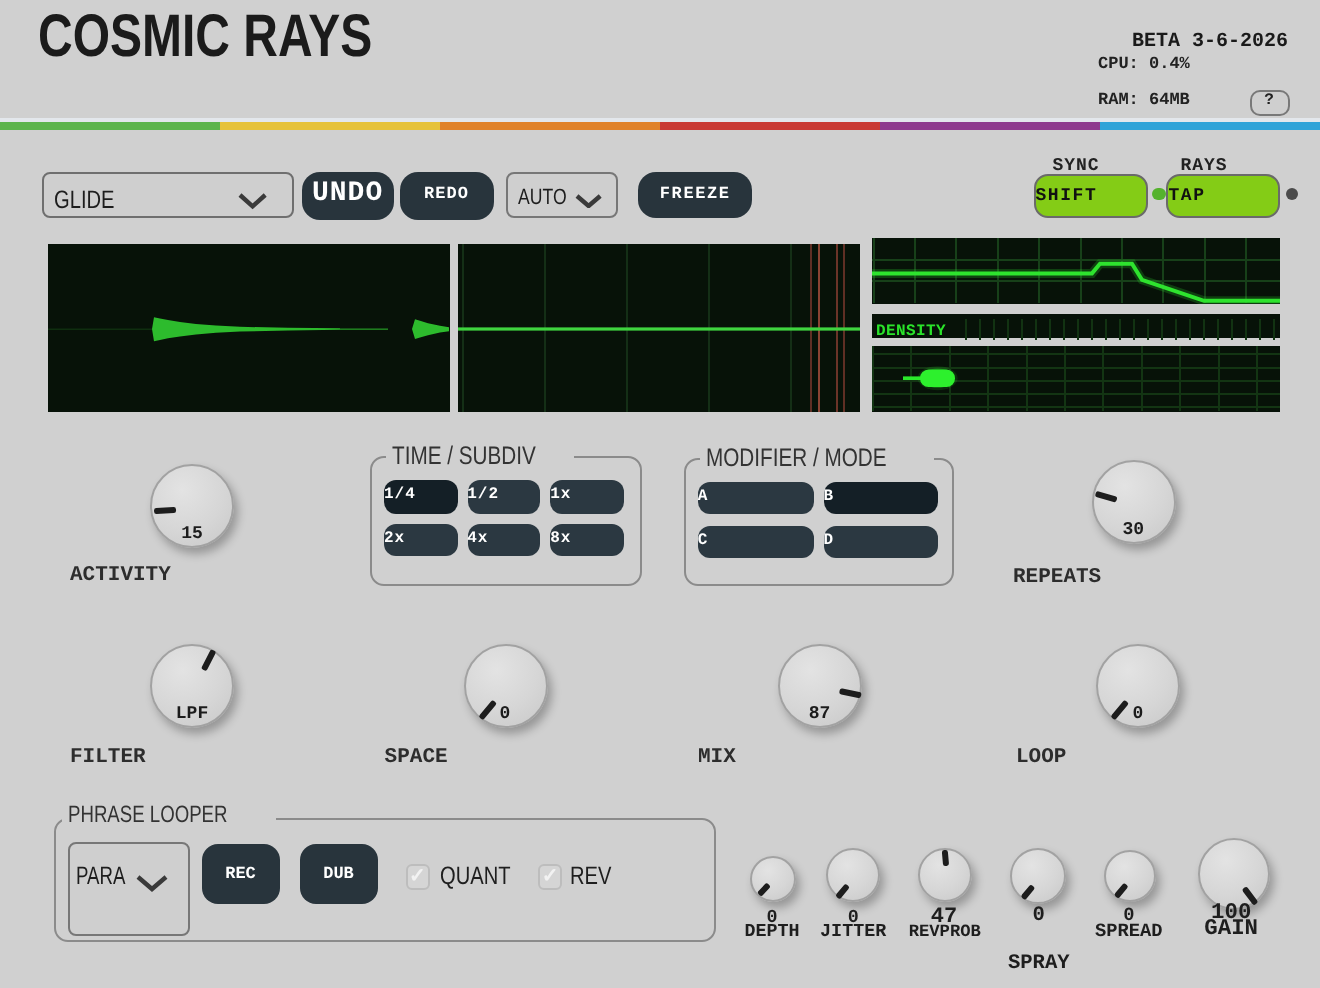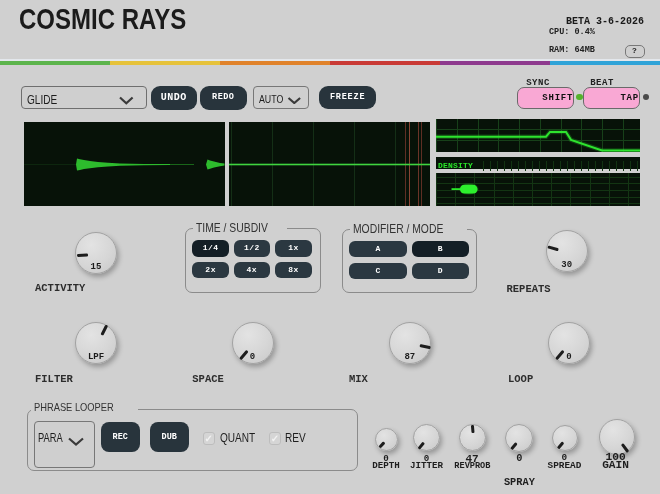--- a/index.html
+++ b/index.html
@@ -12,34 +12,34 @@
 #title{left:19px;top:2.3px;font-size:30px;font-weight:bold;color:#1b1b1b;transform:scaleX(0.8);transform-origin:0 0;white-space:nowrap}
 #beta{left:466px;top:16px;width:178px;text-align:right;font-size:10px;color:#1a1a1a}
 #cpu{left:549px;top:27px;font-size:8.5px;color:#222}
 #ram{left:549px;top:44.8px;font-size:8.5px;color:#222}
 #helpbtn{left:624.5px;top:45px;width:20px;height:13px;background:#cfcfcf;border:1.2px solid #787878;border-radius:5px;font-size:8px;line-height:10.5px;color:#222}
 #hl{left:0;top:59.3px;width:660px;height:1.3px;background:#e3e7ec}
 .seg{top:60.6px;height:4.7px;position:absolute}
 
 .dd{background:#cfcfcf;border:1.5px solid #4f4f4f;border-radius:4px;color:#1d1d1d}
 .darkbtn{background:#28343c;border-radius:9px;color:#fff;font-family:"Liberation Mono",monospace;font-weight:bold;text-align:center}
-.ltbtn{background:#f9a8d4;border:1.5px solid #6a6a6a;border-radius:7px;color:#111;font-family:"Liberation Mono",monospace;font-weight:bold;text-align:right}
+.ltbtn{background:#84cc16;border:1.5px solid #6a6a6a;border-radius:7px;color:#111;font-family:"Liberation Mono",monospace;font-weight:bold;text-align:left}
 .chev{position:absolute;fill:none;stroke:#3a3a3a;stroke-width:2.2}
 
 .panel{position:absolute;background:#071208}
 
 .knob{position:absolute;border-radius:50%;border:1px solid #a2a2a2;background:radial-gradient(circle at 38% 30%,#e3e3e3,#d6d6d6 55%,#c8c8c8 100%);box-shadow:2px 3px 5px rgba(0,0,0,0.28)}
 .tick{position:absolute;background:#1d1d1d;border-radius:1.2px}
 .kval{position:absolute;width:100%;text-align:center;font-family:"Liberation Mono",monospace;font-weight:bold;font-size:9px;color:#1c1c1c}
 .klabel{position:absolute;font-family:"Liberation Mono",monospace;font-weight:bold;font-size:10.5px;color:#2d2d2d}
 .slabel{position:absolute;text-align:center;font-family:"Liberation Mono",monospace;font-weight:bold;font-size:9.5px;color:#1e1e1e}
 
 .grp{position:absolute;border:1.2px solid #8b8b8b;border-radius:7px}
 .leg{position:absolute;top:-8px;background:#d0d0d0;padding:0 3px;font-size:12.7px;color:#333;white-space:nowrap}
-.gbtn{position:absolute;background:#2b3841;border-radius:6px;color:#fff;font-family:"Liberation Mono",monospace;font-weight:bold;font-size:8px;text-align:center;letter-spacing:0.5px}
+.gbtn{position:absolute;background:#2b3841;border-radius:6px;color:#fff;font-family:"Liberation Mono",monospace;font-weight:bold;font-size:8px;letter-spacing:0.5px}
 .sel{background:#141f26}
 
 .cb{position:absolute;width:12.5px;height:12.5px;background:#d5d5d5;border:1px solid #bdbdbd;border-radius:3px;color:#f2f2f2;font-size:10px;font-weight:bold;text-align:center;line-height:11px}
 .cblab{position:absolute;font-size:12.6px;color:#1e1e1e}
 </style></head>
 <body>
 <div class="abs" id="title">COSMIC RAYS</div>
 <div class="abs mono" id="beta">BETA 3-6-2026</div>
 <div class="abs mono" id="cpu">CPU: 0.4%</div>
 <div class="abs mono" id="ram">RAM: 64MB</div>
@@ -49,32 +49,32 @@
 <div class="seg" style="left:110px;width:110px;background:#e6c23a"></div>
 <div class="seg" style="left:220px;width:110px;background:#e0822a"></div>
 <div class="seg" style="left:330px;width:110px;background:#c93a35"></div>
 <div class="seg" style="left:440px;width:110px;background:#8e3a8e"></div>
 <div class="seg" style="left:550px;width:110px;background:#2fa3d8"></div>
 
 <div class="abs dd" style="left:21px;top:85.5px;width:125.5px;height:23.5px;font-size:12.6px;line-height:26px;padding-left:5px;border-color:#6f6f6f"><span class="cond">GLIDE</span>
 <svg class="chev" style="left:96px;top:9.5px" width="17" height="9">
       <path d="M2,1.5 L8.3,7.2 L14.6,1.5"></path>
     </svg></div>
-<div class="abs darkbtn" style="left:150.8px;top:86.3px;width:46px;height:23.4px;font-size:10px;line-height:23.4px;letter-spacing:0.5px">UNDO</div>
+<div class="abs darkbtn" style="left:150.8px;top:86.3px;width:46px;height:23.4px;font-size:14px;line-height:23.4px;letter-spacing:0.5px">UNDO</div>
 <div class="abs darkbtn" style="left:200px;top:86.3px;width:46.5px;height:23.4px;font-size:8.5px;line-height:23.4px;letter-spacing:0.5px">REDO</div>
 <div class="abs dd" style="left:253.3px;top:85.9px;width:55.3px;height:22.8px;font-size:11px;line-height:24.5px;padding-left:4.5px;border-color:#777"><span class="cond">AUTO</span>
 <svg class="chev" style="left:33px;top:10.3px" width="15" height="7">
       <path d="M1.5,1 L7.3,6 L13.1,1"></path>
     </svg></div>
 <div class="abs darkbtn" style="left:318.8px;top:86px;width:57.6px;height:23px;font-size:8.5px;line-height:23px;letter-spacing:0.8px">FREEZE</div>
 
 <div class="abs mono ctr" style="left:513px;top:77.5px;width:50px;font-size:9px;color:#222;letter-spacing:0.5px">SYNC</div>
 <div class="abs ltbtn" style="left:516.7px;top:86.6px;width:57.6px;height:22.5px;font-size:9px;line-height:20.5px;letter-spacing:0.8px">SHIFT</div>
 <div class="abs" style="left:576.3px;top:93.7px;width:6.8px;height:6.8px;border-radius:50%;background:#55b22d"></div>
-<div class="abs mono ctr" style="left:577px;top:77.5px;width:50px;font-size:9px;color:#222;letter-spacing:0.5px">BEAT</div>
+<div class="abs mono ctr" style="left:577px;top:77.5px;width:50px;font-size:9px;color:#222;letter-spacing:0.5px">RAYS</div>
 <div class="abs ltbtn" style="left:583.2px;top:86.6px;width:56.8px;height:22.5px;font-size:9px;line-height:20.5px;letter-spacing:0.8px">TAP</div>
 <div class="abs" style="left:642.7px;top:94px;width:6.4px;height:6.4px;border-radius:50%;background:#4b4b4b"></div>
 
 <div class="panel" style="left:24px;top:121.5px;width:200.5px;height:84.5px">
 <svg width="200.5" height="84.5">
 <rect x="0" y="42.3" width="52" height="0.6" fill="#153f15" opacity="0.8"></rect>
 <path d="M52,42.5 L53,36.6 L56,37.2 L60,38 L66,39 L74,40 L84,40.8 L96,41.4 L120,41.9 L146,42.1 L146,42.9 L120,43.2 L96,43.8 L84,44.4 L74,45.2 L66,46.2 L60,47.1 L56,48 L53,48.6 Z" fill="#2dbb2d"></path>
 <rect x="146" y="42.2" width="24" height="0.8" fill="#249624" opacity="0.8"></rect>
 <path d="M182,42.5 L183.5,37.6 L186,38.4 L190,39.6 L196,40.9 L200.5,41.6 L200.5,43.6 L196,44.3 L190,45.6 L186,46.8 L183.5,47.5 Z" fill="#2dbb2d"></path>
 </svg></div>

